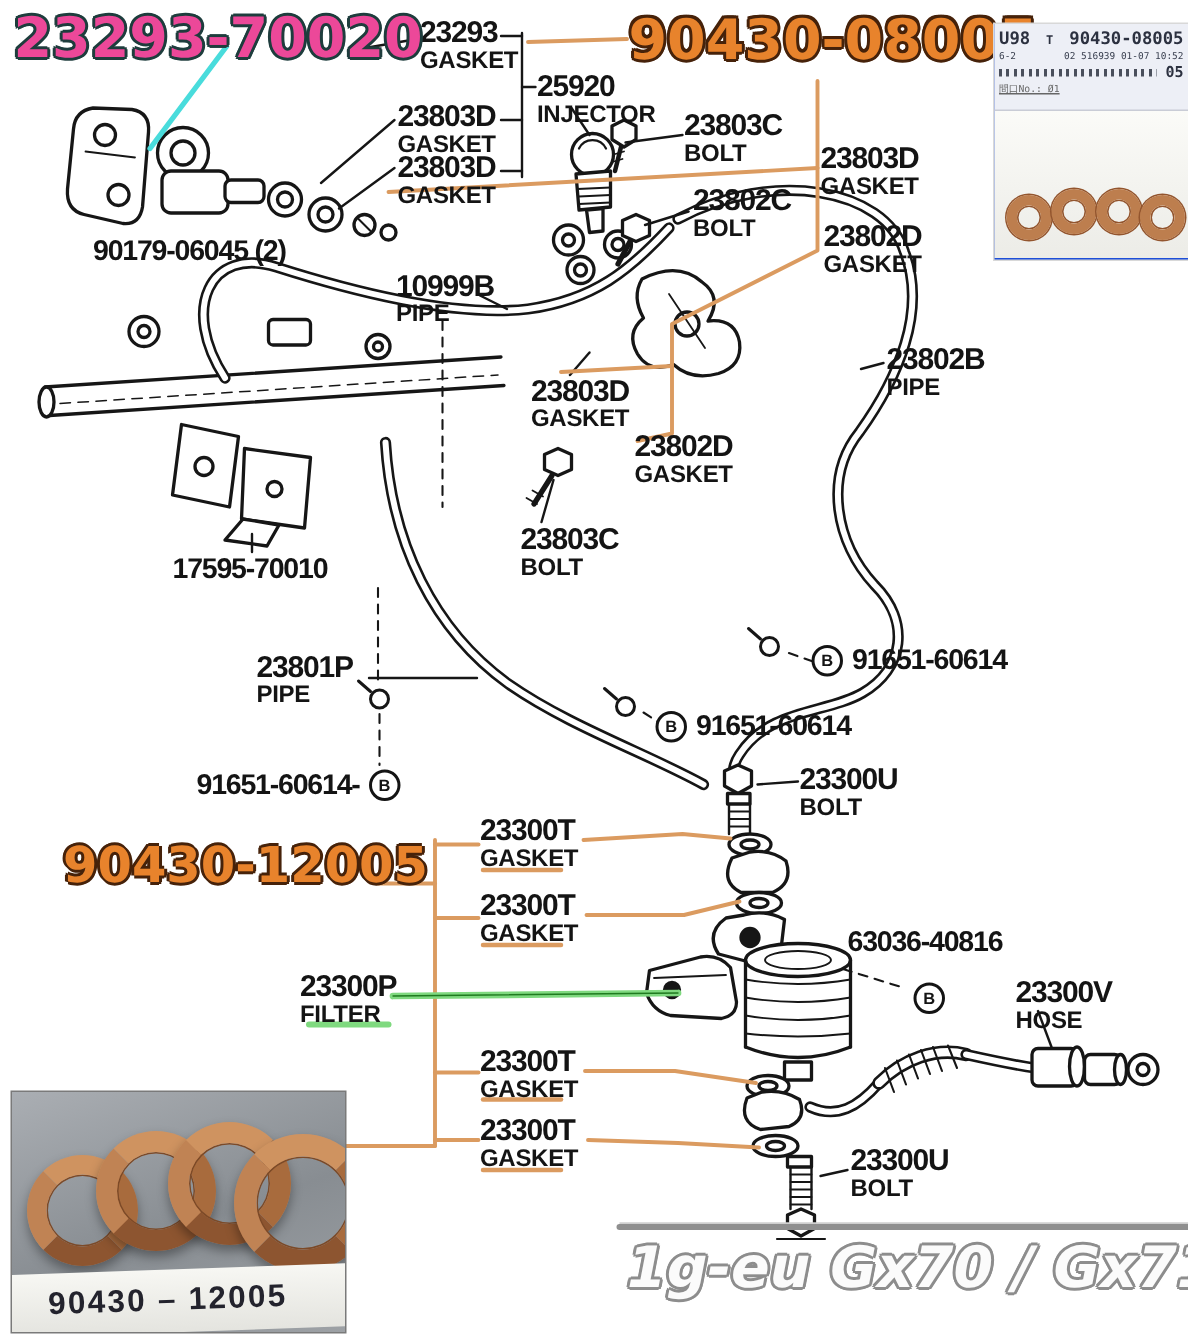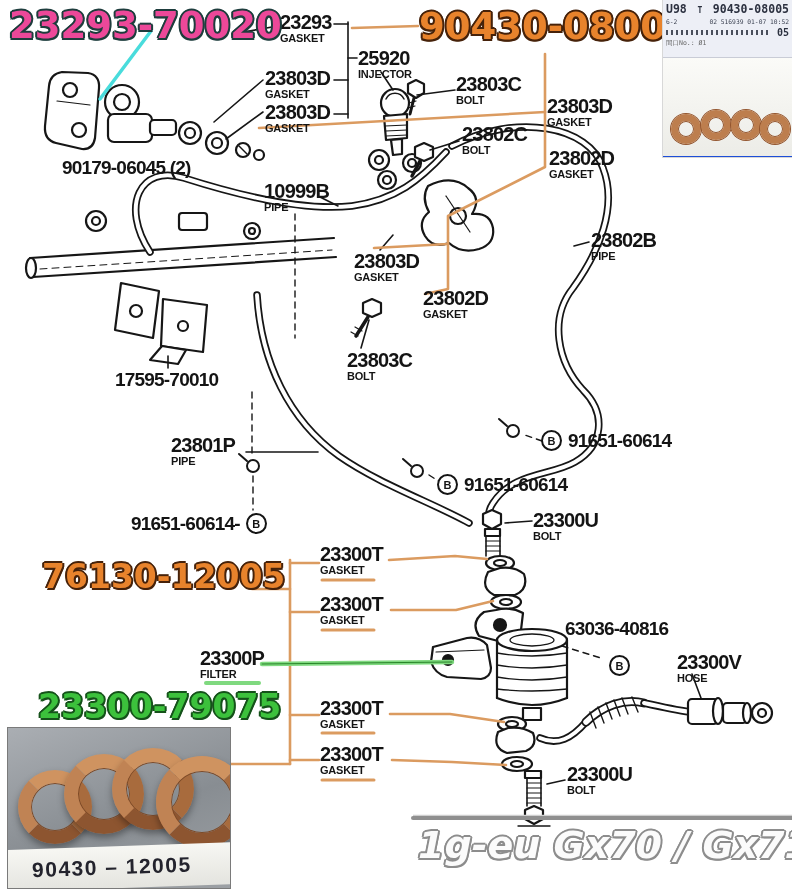--- a/index.html
+++ b/index.html
@@ -2,21 +2,21 @@
 <html><head>
 <meta charset="utf-8">
 <style>
   html,body{margin:0;padding:0;background:#ffffff;}
   #canvas{position:relative;width:792px;height:890px;background:#ffffff;overflow:hidden;
           font-family:"Liberation Sans",sans-serif;}
   #art{position:absolute;left:0;top:0;z-index:1;}
   
   .plabel{position:absolute;z-index:3;line-height:1;color:#141414;font-weight:700;white-space:nowrap;}
   .pcode{font-size:20px;letter-spacing:-0.8px;}
-  .prole{font-size:11px;margin-top:1px;letter-spacing:-0.2px;}
+  .prole{font-size:16px;margin-top:1px;letter-spacing:-0.2px;}
   .single .pcode{font-size:19px;}
   .wb{display:flex;align-items:center;gap:6px;}
   .bmark{width:17px;height:17px;border:2px solid #141414;border-radius:50%;background:#fff;
          display:flex;align-items:center;justify-content:center;
          font:700 11px "Liberation Sans",sans-serif;color:#141414;flex:0 0 auto;}
   .bmark-abs{position:absolute;z-index:3;}
   
   .big{position:absolute;z-index:4;font-family:"DejaVu Sans",sans-serif;font-weight:700;
        line-height:1;white-space:nowrap;letter-spacing:0px;}
   .cyan{font-size:37px;color:#ec4899;
@@ -31,32 +31,32 @@
   .sizeNote{font-size:24px;color:#d2622a;
     text-shadow:-1.5px 0 #4a1d08,1.5px 0 #4a1d08,0 -1.5px #4a1d08,0 1.5px #4a1d08,
                 -1px -1px #4a1d08,1px 1px #4a1d08;}
   .green{font-size:33px;color:#3cc13c;
     text-shadow:-2px 0 #15521a,2px 0 #15521a,0 -2px #15521a,0 2px #15521a,
                 -1.5px -1.5px #15521a,1.5px 1.5px #15521a;}
   .footerNote{font-size:38px;font-style:italic;color:#fbfbfb;
     text-shadow:-2px 0 #8d8d8d,2px 0 #8d8d8d,0 -2px #8d8d8d,0 2px #8d8d8d,
                 -1.5px -1.5px #8d8d8d,1.5px 1.5px #8d8d8d,-1.5px 1.5px #8d8d8d,1.5px -1.5px #8d8d8d;}
   
-  .photo-top{position:absolute;left:663px;top:0;width:129px;height:157px;z-index:5;
+  .photo-top{position:absolute;left:663px;top:16px;width:129px;height:157px;z-index:5;
              background:#1d4ed8;box-shadow:0 0 0 1px #d8d8d8;}
   .pt-label{background:#edeff6;border-bottom:1px solid #c9ccd6;height:58px;box-sizing:border-box;
             padding:2px 3px 0 3px;color:#2c3140;font-family:"DejaVu Sans Mono",monospace;}
   .pt-row1{display:flex;justify-content:space-between;align-items:baseline;font-weight:700;font-size:11.5px;}
   .pt-t{font-size:8px;}
   .pt-row2{display:flex;justify-content:space-between;font-size:6.3px;margin-top:2px;color:#3a4050;}
   .pt-row3{display:flex;justify-content:space-between;align-items:center;margin-top:2px;
            font-size:10px;font-weight:700;}
   .pt-bars{flex:1;height:5px;margin-right:6px;
            background:repeating-linear-gradient(90deg,#4a4f5c 0 2px,transparent 2px 5px);}
-  .pt-row4{font-size:6.5px;color:#666;margin-top:1px;}
+  .pt-row4{font-size:6.5px;color:#666;margin-top:1px;text-decoration:underline;}
   .pt-rings{position:relative;height:98px;background:linear-gradient(180deg,#fbfbf8,#ecece7);}
   .ring-s{position:absolute;width:30px;height:30px;border-radius:50%;border:7px solid #bd7e4e;
           box-sizing:border-box;box-shadow:0 0 0 1px #93552e, inset 0 0 0 1px #93552e;}
   
   .photo-bottom{position:absolute;left:8px;top:728px;width:222px;height:160px;z-index:5;overflow:hidden;
                 background:linear-gradient(160deg,#aaaeb3,#888d92 55%,#9da1a5);box-shadow:0 0 0 1px #7a7a7a;}
   .ring-b{position:absolute;border-radius:50%;border-style:solid;box-sizing:border-box;
           border-color:#cf9360 #a86b3d #8d5530 #c08354;
           box-shadow:0 4px 7px rgba(0,0,0,.35), inset 0 0 0 1px #7c4a28;}
   .pb-label{position:absolute;left:-8px;bottom:0px;width:244px;height:42px;
@@ -259,22 +259,21 @@
     </g>
 
     <path d="M151,31 L100,99" stroke="#49dcdc" stroke-width="3.5" stroke-linecap="round" fill="none"></path>
 
     <path d="M413,815.5 L792,815.5" stroke="#cfcfcf" stroke-width="1.5" fill="none"></path>
     <path d="M413,818 L792,818" stroke="#8f8f8f" stroke-width="4" stroke-linecap="round" fill="none"></path>
   </svg>
 
   <div class="big cyan" style="left:9px;top:7px">23293-70020</div>
   <div class="big orangeL" style="left:419px;top:8px">90430-08005</div>
-  <div class="big orangeM" style="left:42px;top:560px">76130-12005</div>
-  <div class="big green" style="left:38px;top:690px">23300-79075</div>
+  <div class="big orangeM" style="left:42px;top:560px">90430-12005</div>
   <div class="big footerNote" style="left:418px;top:826px">1g-eu Gx70 / Gx71</div>
 
   <div class="plabel" style="left:280px;top:12px">
       <div class="pcode">23293</div>
       <div class="prole">GASKET</div>
     </div>
   <div class="plabel" style="left:358px;top:48px">
       <div class="pcode">25920</div>
       <div class="prole">INJECTOR</div>
     </div>

